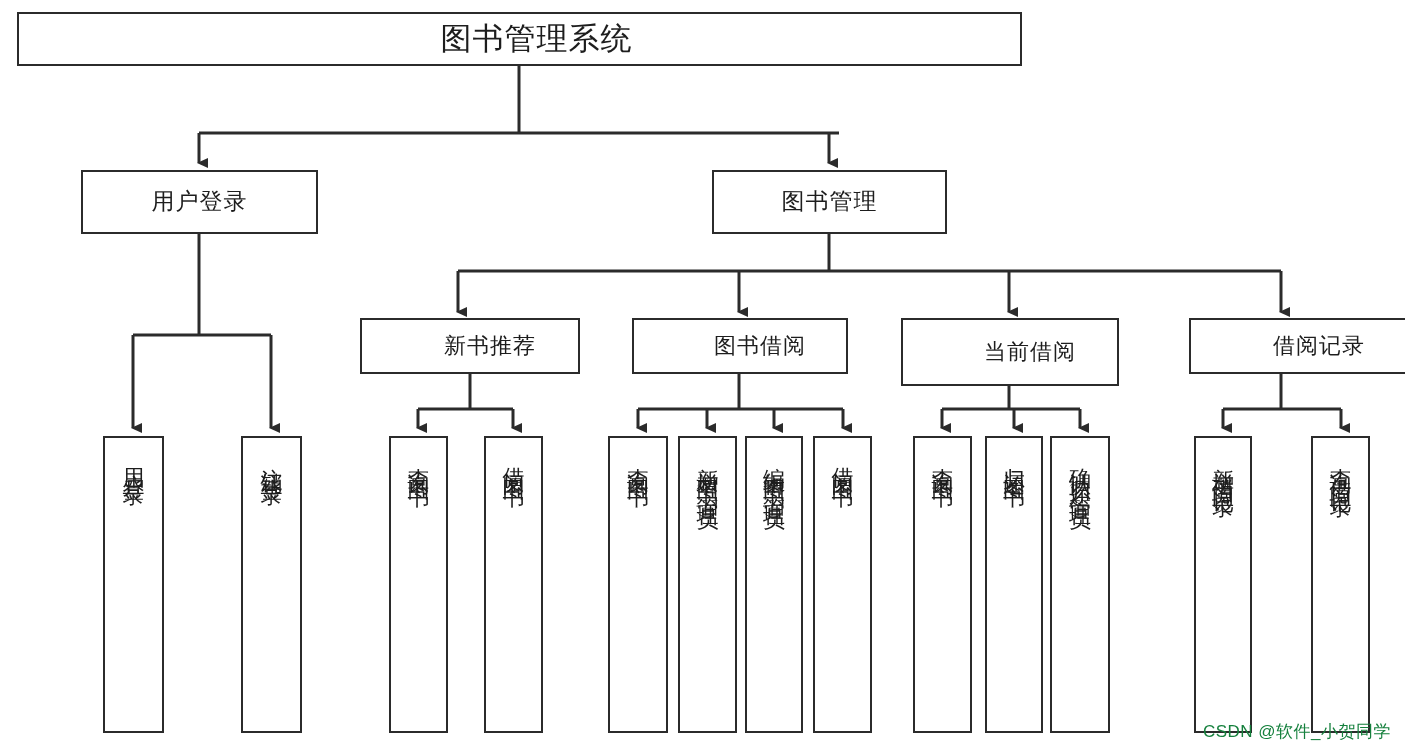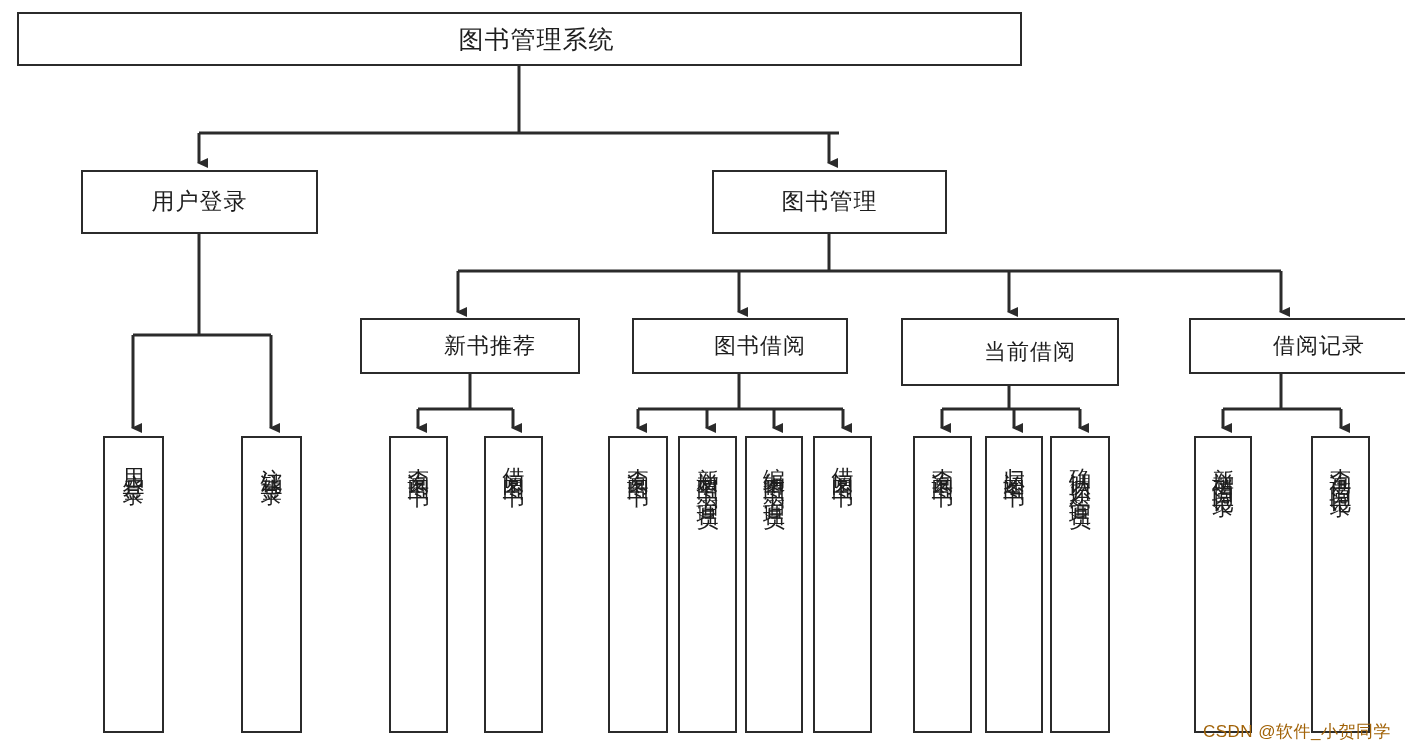--- a/index.html
+++ b/index.html
@@ -30,41 +30,41 @@
     align-items:center;
     justify-content:center;
     z-index:2;
   }
   .node .lbl{
     color:#1d1d1d;
     letter-spacing:1px;
     white-space:nowrap;
     line-height:1.12;
   }
-  .node.root .lbl{ font-size:25px;margin-left:34px; }
+  .node.root .lbl{ font-size:31px;margin-left:34px; }
   .node.lvl2 .lbl{ font-size:23px; }
   .node.lvl3 .lbl{ font-size:22px;margin-left:40px; }
   .node.leaf{
     align-items:flex-start;
     justify-content:center;
     padding-top:12px;
   }
   .node.leaf .lbl{
     font-size:22px;
     writing-mode:vertical-rl;
     text-orientation:upright;
     letter-spacing:6px;
     line-height:1;
   }
   #watermark{
     position:absolute;
     right:14px;
     bottom:4px;
     font-size:17px;
-    color:#a16207;
+    color:#15803d;
     letter-spacing:0.5px;
     z-index:5;
     white-space:nowrap;
   }
 </style>
 </head>
 <body>
 
 <div id="canvas">
 

